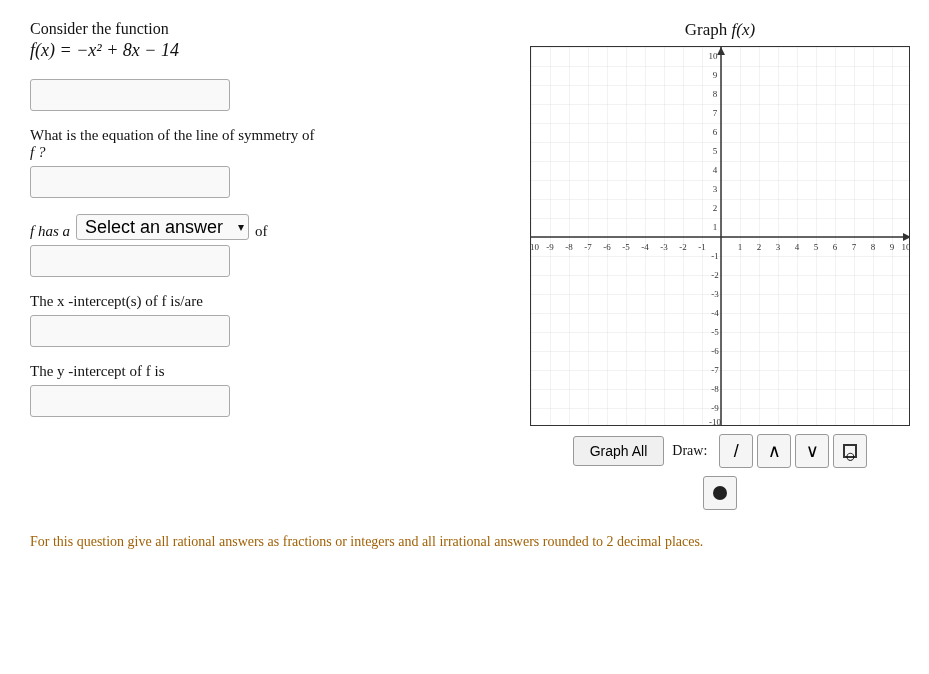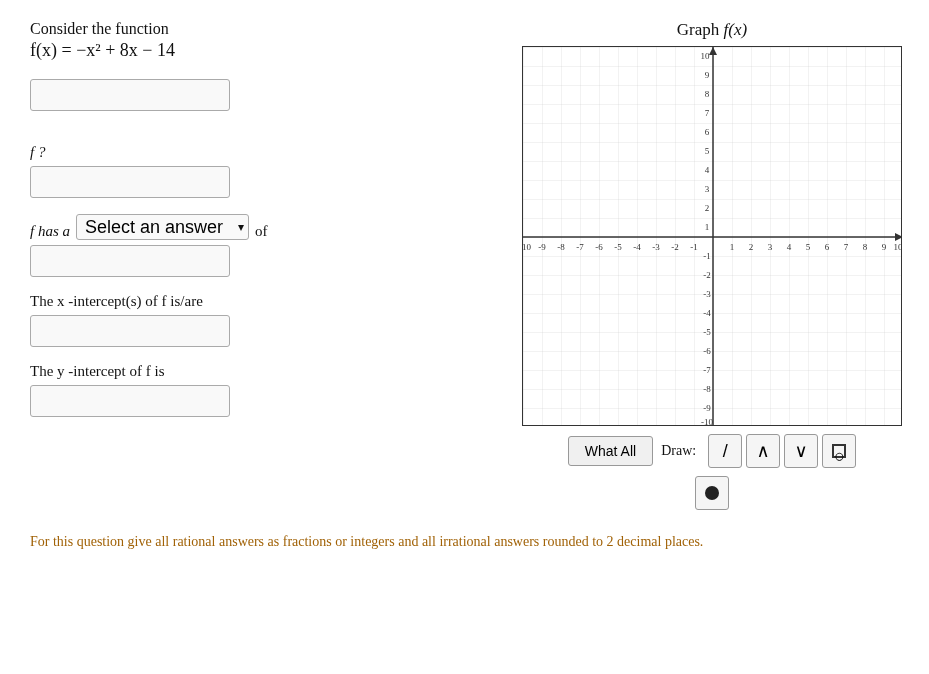--- a/index.html
+++ b/index.html
@@ -7,37 +7,38 @@
       font-family: 'Times New Roman', Times, serif;
       background: #fff;
       width: 929px;
       min-height: 674px;
       padding: 20px 30px;
       font-size: 16px;
       color: #111;
     }
     .main-layout {
       display: flex;
-      gap: 12px;
+      gap: 20px;
     }
     .left-panel {
       flex: 0 0 480px;
     }
     .right-panel {
       flex: 1;
       display: flex;
       flex-direction: column;
       align-items: center;
     }
     .function-title {
       font-size: 16px;
       margin-bottom: 2px;
     }
     .function-expr {
       font-size: 18px;
+      font-style: italic;
       margin-bottom: 18px;
     }
     .question-block {
       margin-bottom: 16px;
     }
     .question-label {
       font-size: 15px;
       margin-bottom: 5px;
     }
     .answer-input {
@@ -169,21 +170,21 @@
   <div class="left-panel">
     <div class="function-title">Consider the function</div>
     <div class="function-expr">f(x) = −x² + 8x − 14</div>
 
     <div class="question-block">
       <input class="answer-input" type="text" placeholder="" style="">
     </div>
 
     <div class="question-block">
       <div class="question-label">
-        <br>
+        <span>What is the equation of the line of symmetry of</span><br>
         <span style="font-style:italic;">f ?</span>
       </div>
       <input class="answer-input" type="text" placeholder="" style="">
     </div>
 
     <div class="question-block">
       <div class="inline-question">
         <span style="font-style:italic;">f  has a</span>
         <div class="select-wrapper">
           <select class="select-answer">
@@ -274,21 +275,21 @@
         <text x="184" y="345" font-size="9" text-anchor="middle" fill="#333">-8</text>
         <text x="184" y="364" font-size="9" text-anchor="middle" fill="#333">-9</text>
         <text x="184" y="378" font-size="9" text-anchor="middle" fill="#333">-10</text>
 
         <polygon points="190,0 186,8 194,8" fill="#333"></polygon>
         <polygon points="380,190 372,186 372,194" fill="#333"></polygon>
       </svg>
     </div>
 
     <div class="controls-row">
-      <button class="clear-all-btn">What All</button>
+      <button class="clear-all-btn">Graph All</button>
       <span class="draw-label">Draw:</span>
       <div class="draw-tools">
         <button class="draw-tool-btn" title="Line">/</button>
         <button class="draw-tool-btn" title="Curve Up">∧</button>
         <button class="draw-tool-btn" title="Curve Down">∨</button>
         <button class="draw-tool-btn" title="Circle">
           <span style="display:inline-block;width:14px;height:14px;border:2px solid #333;border-radius:50;">○</span>
         </button>
       </div>
     </div>

